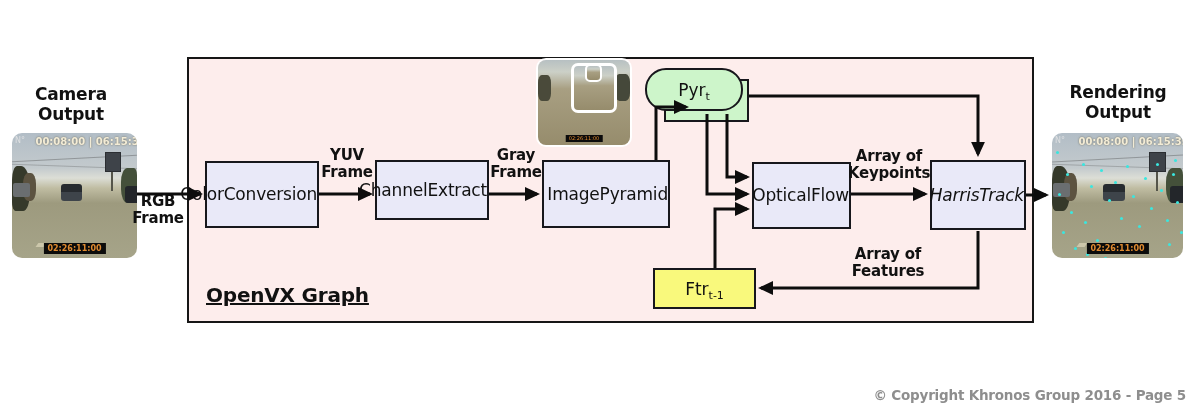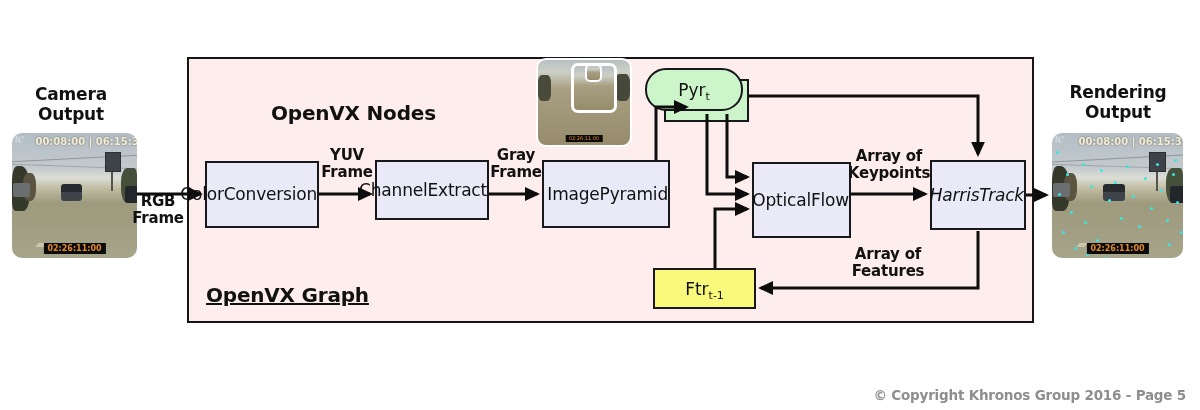--- a/index.html
+++ b/index.html
@@ -13,21 +13,21 @@
   .panel-title{position:absolute;font-weight:bold;font-size:20px;letter-spacing:-0.2px;white-space:nowrap;}
   #nodes-title{left:271px;top:101px;}
   #graph-title{left:206px;top:283px;text-decoration:underline;}
   
   .node{position:absolute;background:#e9e9f8;border:2.5px solid #17171c;box-sizing:border-box;
     display:flex;flex-direction:row;align-items:center;justify-content:flex-end;
     font-size:17px;line-height:1.2;text-align:center;letter-spacing:-0.2px;}
   #node-cc{left:205px;top:161px;width:114px;height:67px;}
   #node-ce{left:375px;top:160px;width:114px;height:60px;}
   #node-ip{left:542px;top:160px;width:128px;height:68px;}
-  #node-of{left:752px;top:162px;width:99px;height:76px;}
+  #node-of{left:752px;top:162px;width:99px;height:67px;}
   #node-ht{left:930px;top:160px;width:96px;height:70px;font-style:italic;}
   
   .databox{position:absolute;border:2.5px solid #17171c;box-sizing:border-box;
     display:flex;align-items:center;justify-content:center;font-size:17px;}
   .databox sub{font-size:11px;line-height:0;}
   #pyr-back{left:664px;top:79px;width:85px;height:43px;background:#cdf5ca;}
   #pyr-front{left:645px;top:68px;width:98px;height:43px;background:#cdf5ca;border-radius:21px;}
   #ftr-box{left:653px;top:268px;width:103px;height:41px;background:#f9f97c;}
   
   .edge-label{position:absolute;font-weight:bold;font-size:15px;line-height:1.15;text-align:center;letter-spacing:-0.2px;}
@@ -84,21 +84,20 @@
   #wires-svg{position:absolute;left:0;top:0;width:1200px;height:410px;pointer-events:none;}
   
   .copyright{position:absolute;right:14px;bottom:7px;font-weight:bold;font-size:13.5px;color:#8e8e8e;letter-spacing:-0.2px;}
 </style>
 </head>
 <body>
 
 <div id="canvas">
 
   <div class="panel"></div>
-  <div class="panel-title" id="nodes-title">OpenVX Nodes</div>
   <div class="panel-title" id="graph-title">OpenVX Graph</div>
 
   <div class="side-label" id="lbl-camera">
     <div>Camera</div>
     <div>Output</div>
   </div>
   <div class="dashcam" id="cam-input">
     <div class="wire"></div>
     <div class="wire2"></div>
     <div class="blob trees-l1"></div>

